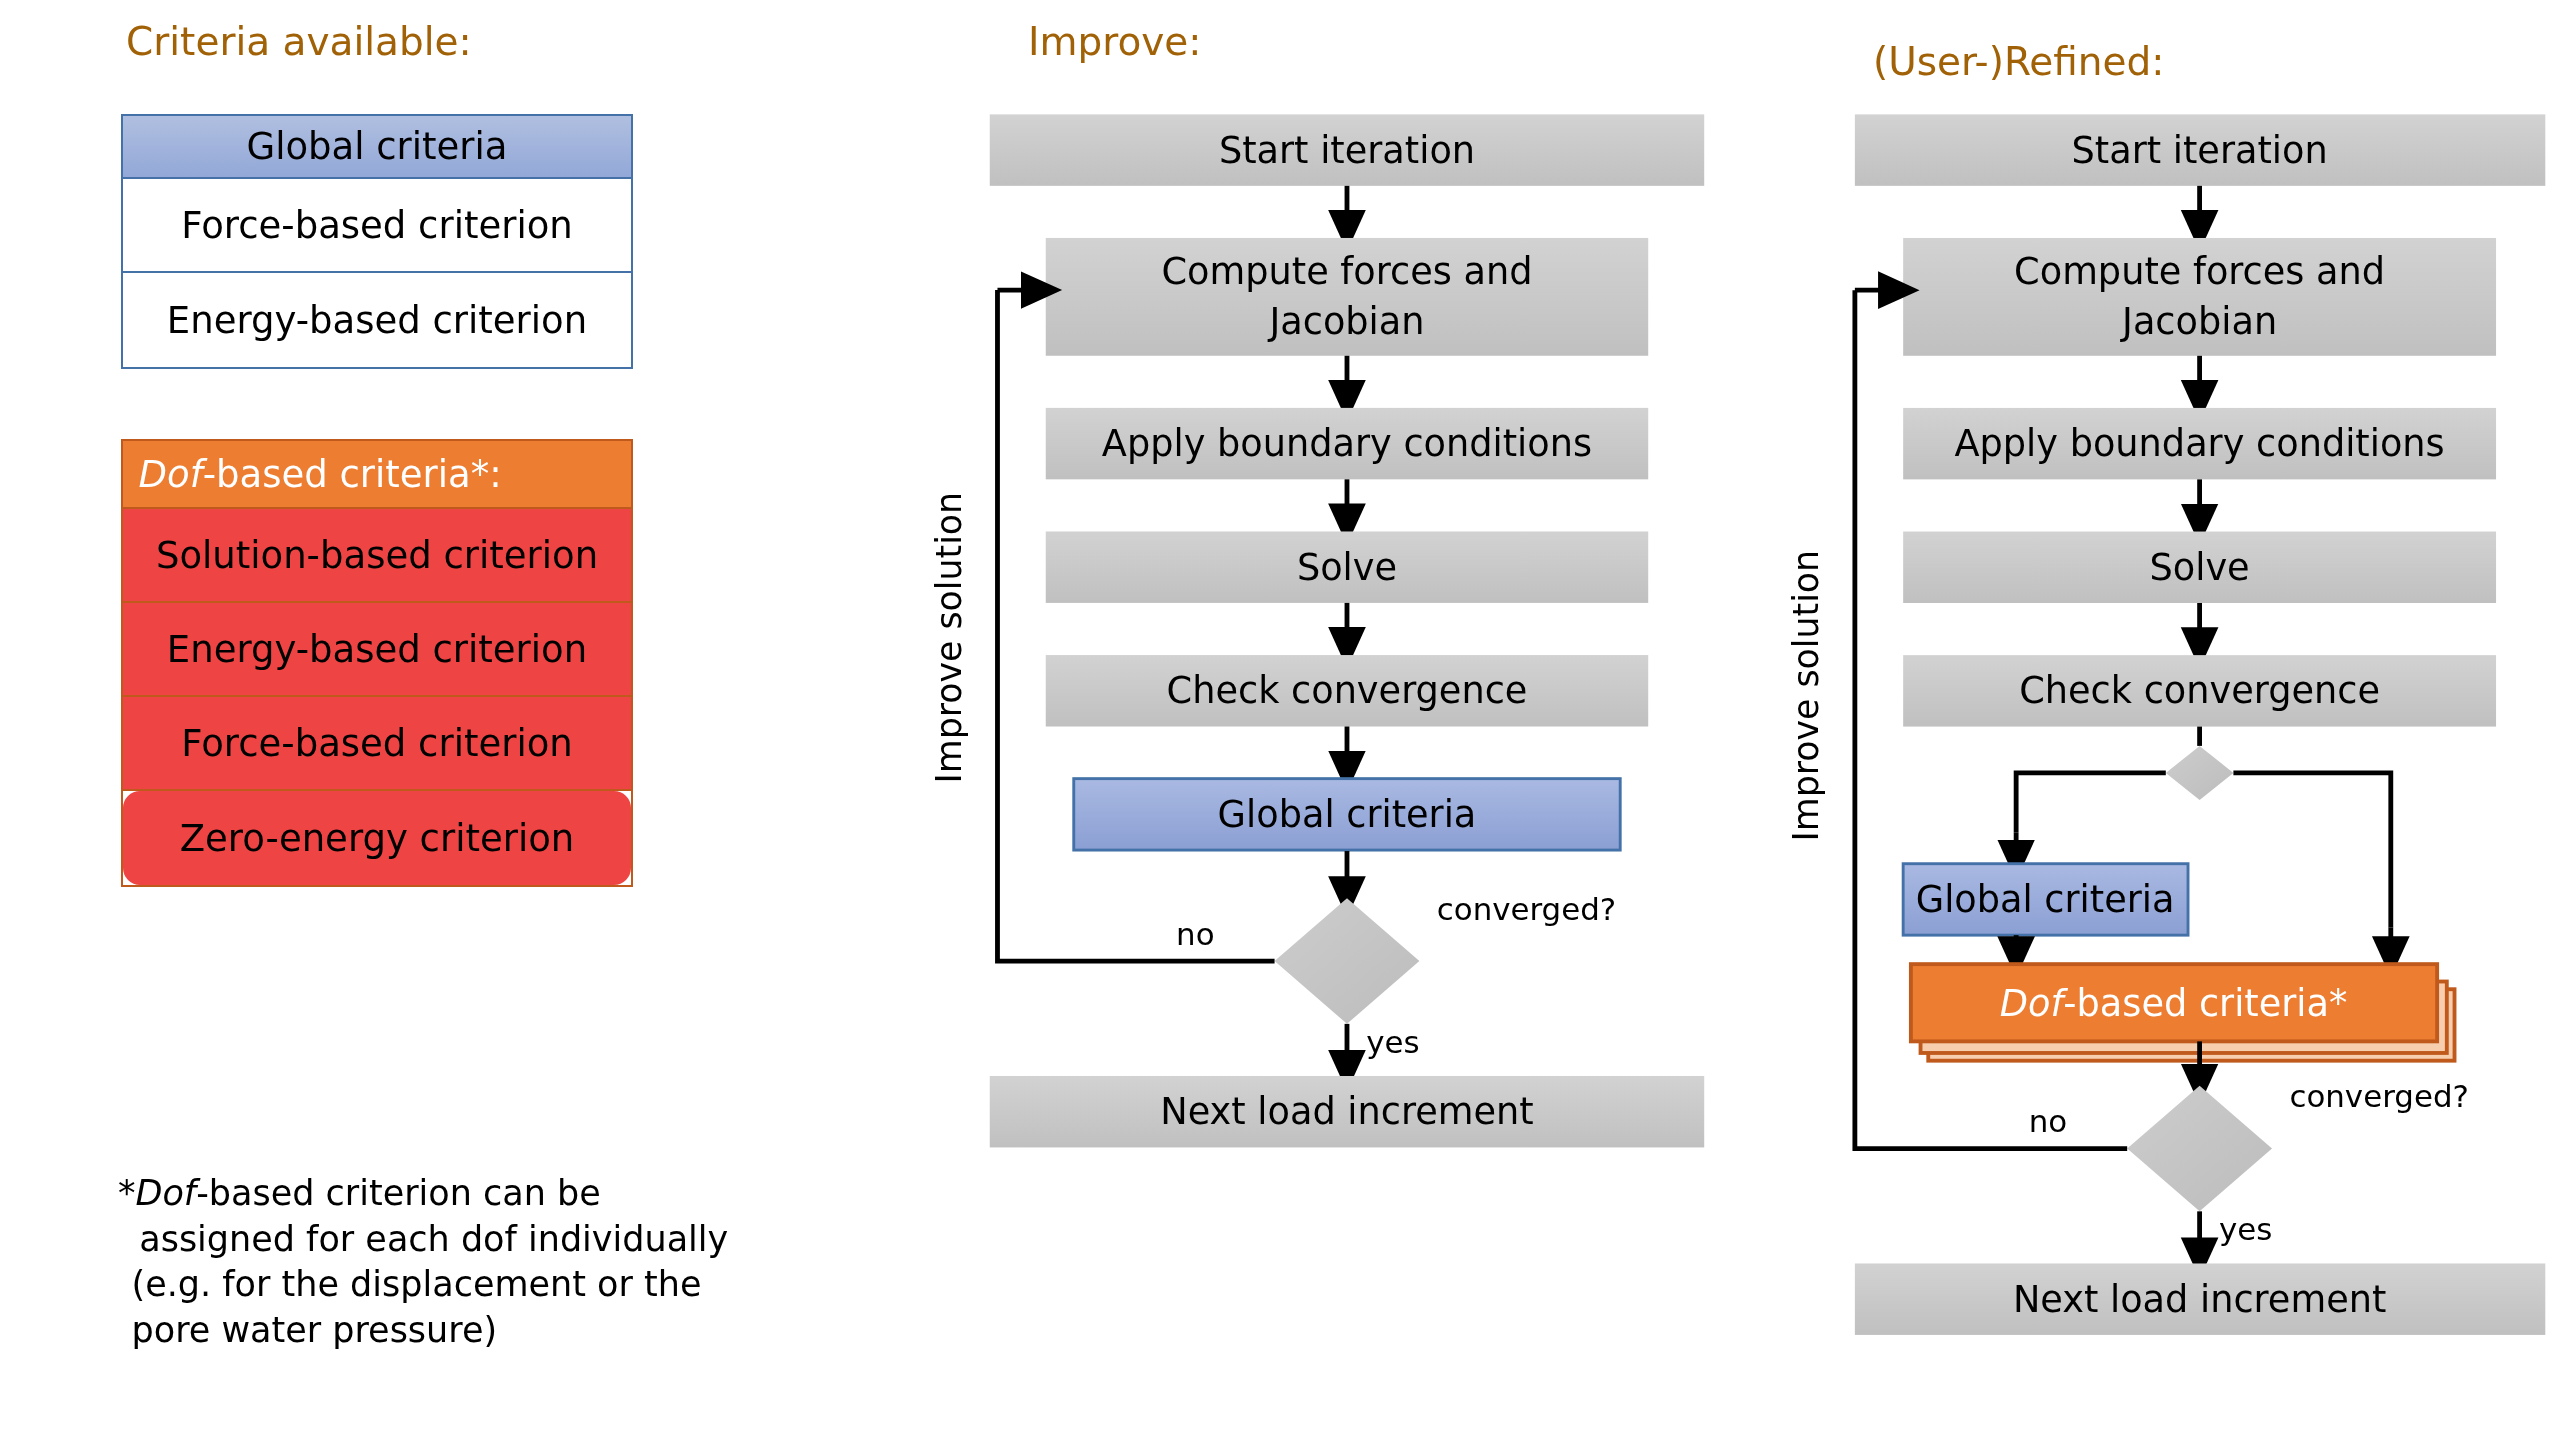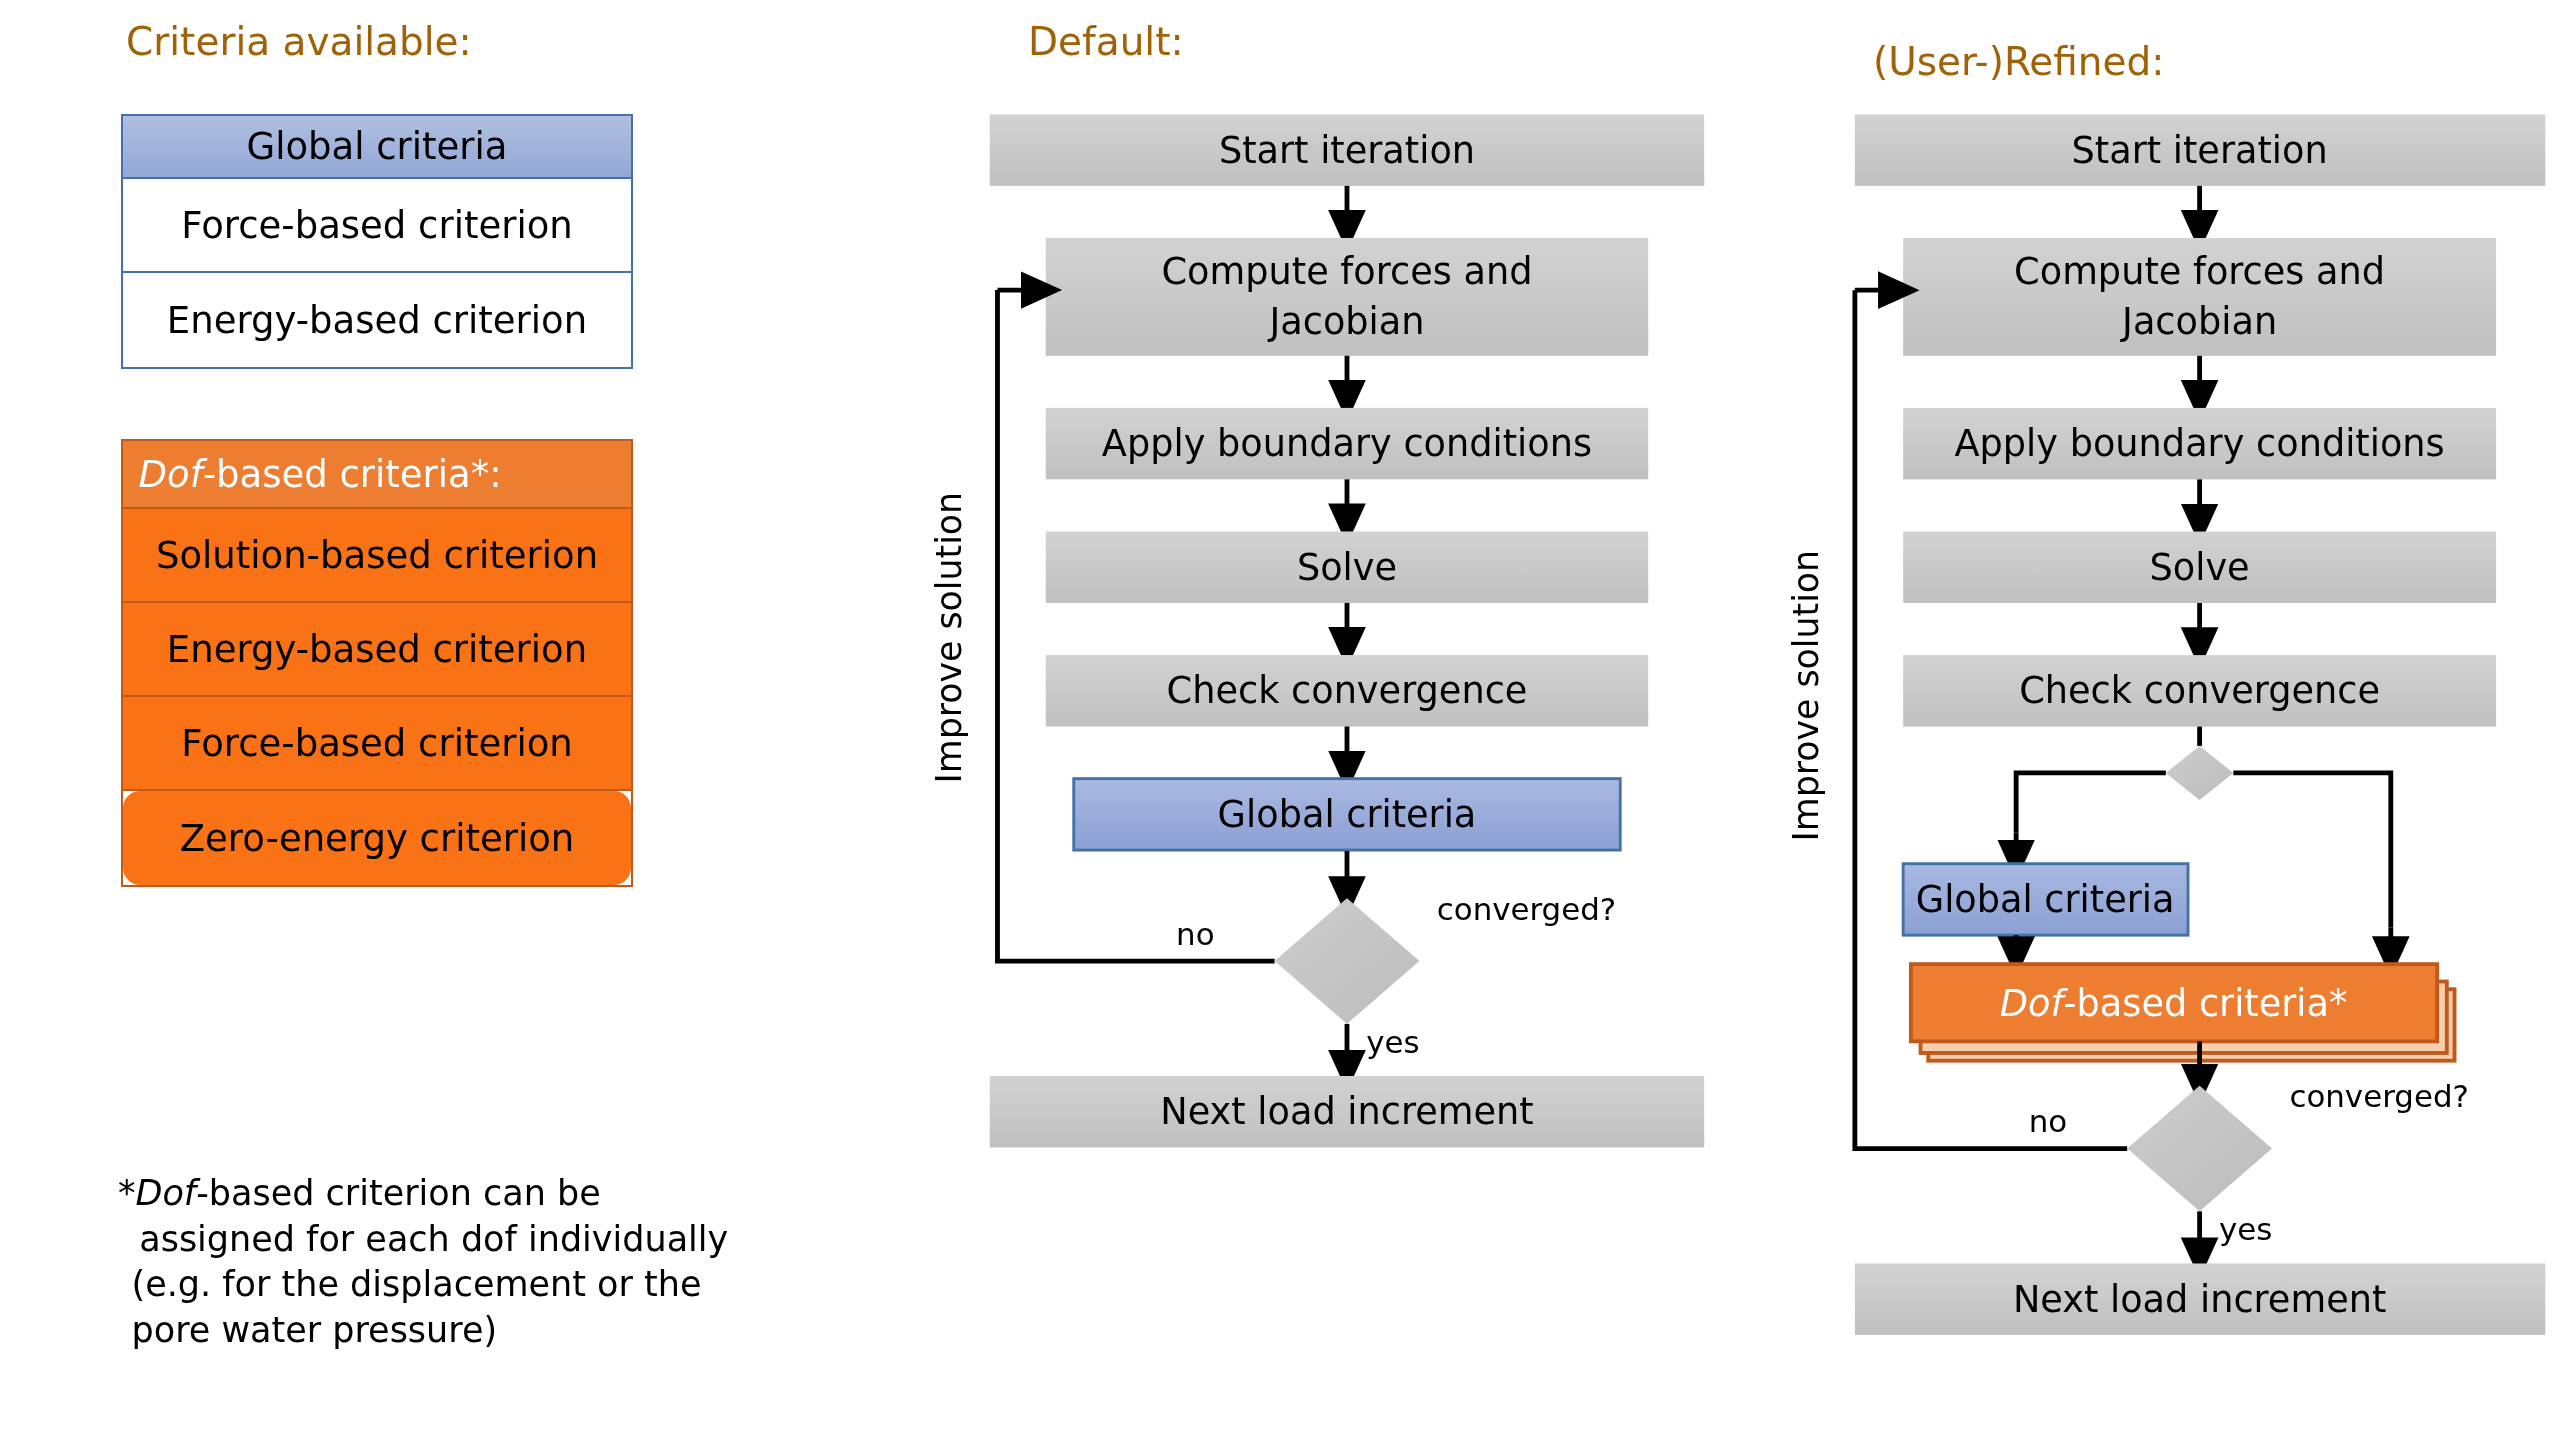--- a/index.html
+++ b/index.html
@@ -19,21 +19,21 @@
     box-sizing:border-box;display:flex;align-items:center;justify-content:center;
     font-size:37px;color:#000;white-space:nowrap;
   }
   .crit-blue{border:2.9px solid #4472a8;}
   .crit-blue .crit-row{border-bottom:2.9px solid #4472a8;background:#ffffff;}
   .crit-blue .crit-row:last-child{border-bottom:none;}
   .crit-blue .crit-row.hdr{
     background:linear-gradient(180deg,#b0bfe0 0%,#93a8d8 100%);
   }
   .crit-orange{border:2.9px solid #bf5a1c;}
-  .crit-orange .crit-row{border-bottom:2.9px solid #bf5a1c;background:#f97316;}
+  .crit-orange .crit-row{border-bottom:2.9px solid #bf5a1c;background:#ef4444;}
   .crit-orange .crit-row:last-child{border-bottom:none;}
   .crit-orange .crit-row.hdr{
     background:#ed7d31;color:#ffffff;justify-content:flex-start;padding-left:15.5px;
   }
   .it{font-style:italic;}
 
   
   .footnote{
     position:absolute;font-size:35px;line-height:1.30;color:#000;width:618px;
   }
@@ -73,21 +73,21 @@
   <div class="crit-row" style="height:94px;border-radius:17px;">Zero-energy criterion</div>
 </div>
 
 <div class="footnote" style="left:118px;top:1171px;">
   <span class="hang"><span>*</span><span class="it">Dof</span><span>-based criterion can be</span></span>
   <span class="hang" style="padding-left:13.5px;text-align:center;">assigned for each dof individually</span>
   <span class="hang" style="padding-left:13.5px;">(e.g. for the displacement or the</span>
   <span class="hang" style="padding-left:13.5px;">pore water pressure)</span>
 </div>
 
-<div class="col-heading abs" style="left:1028px;top:19.3px;">Default:</div>
+<div class="col-heading abs" style="left:1028px;top:19.3px;">Improve:</div>
 
 <svg id="svg-default" style="left:927px;top:97px;" width="811" height="1091" viewBox="0 0 840 1130">
   <defs>
     <marker id="ah1" markerWidth="9" markerHeight="9" refX="4.2" refY="4.5" orient="auto">
       <path d="M0,0.6 L8.6,4.5 L0,8.4 z" fill="#000"></path>
     </marker>
     <linearGradient id="gray1" x1="0" y1="0" x2="0" y2="1">
       <stop offset="0%" stop-color="#d2d2d2"></stop>
         <stop offset="100%" stop-color="#c0c0c0"></stop>
     </linearGradient>

